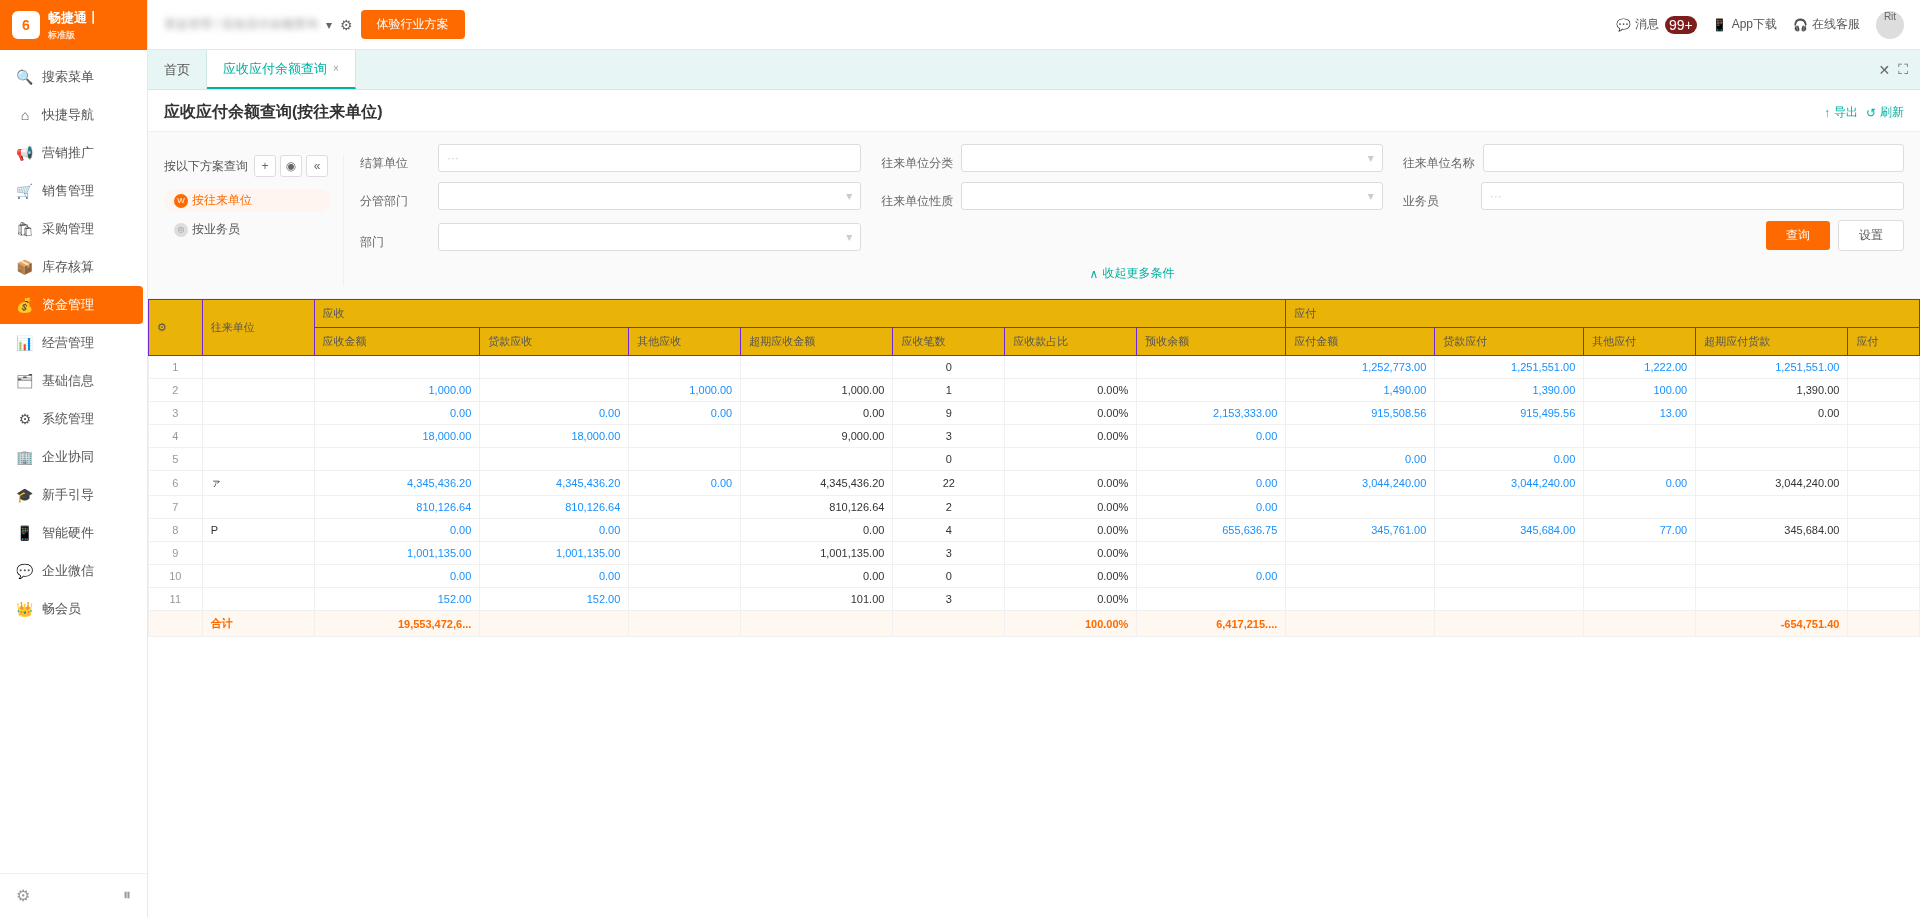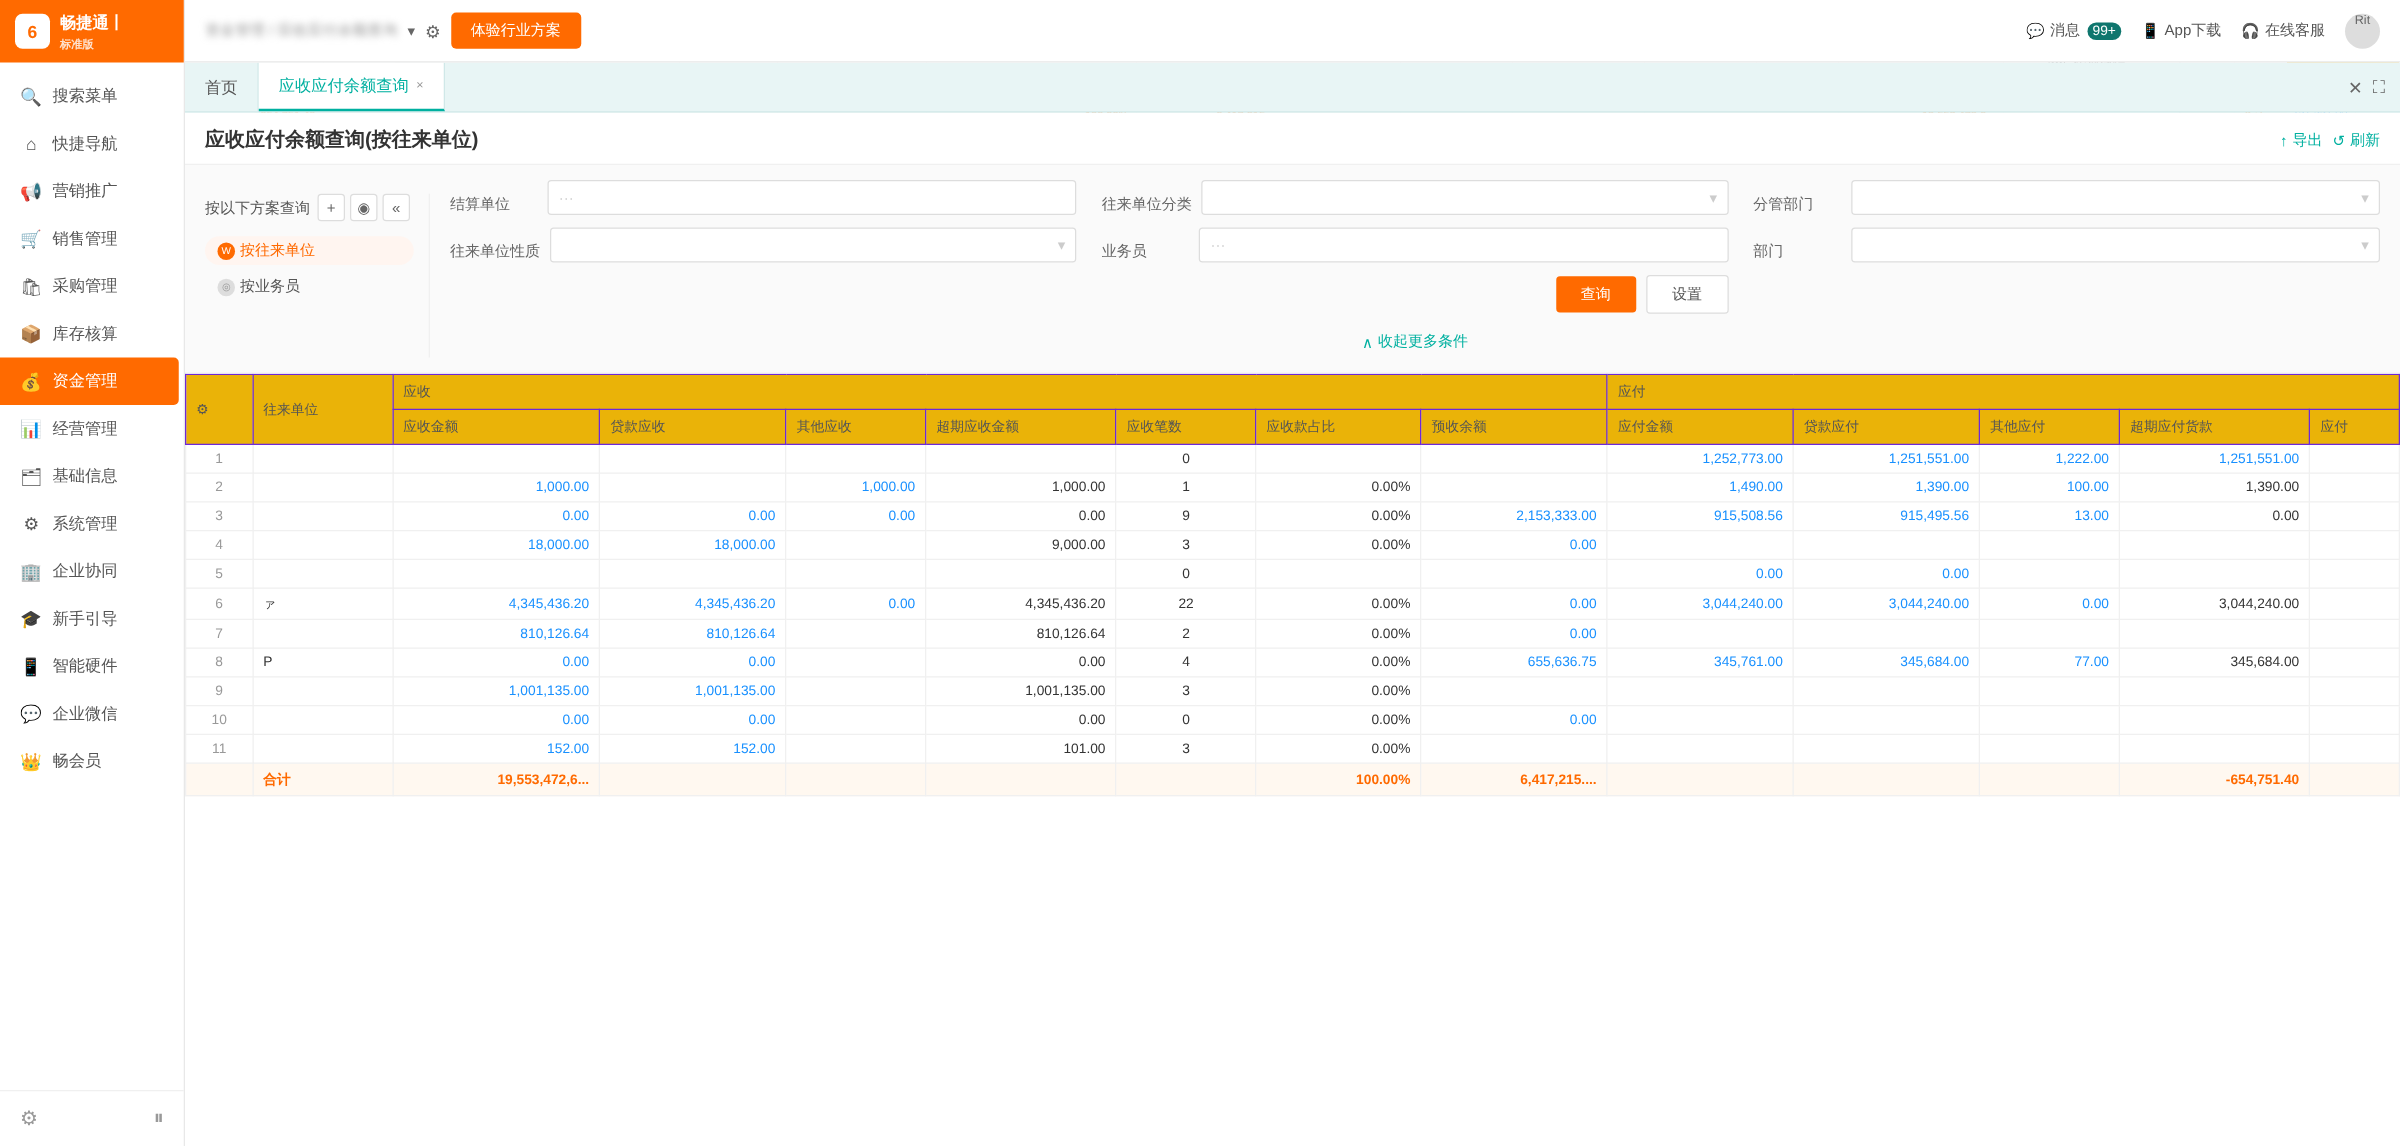--- a/index.html
+++ b/index.html
@@ -32,21 +32,21 @@
     }
     .header-left { display: flex; align-items: center; gap: 8px; }
     .header-breadcrumb { color: #999; font-size: 12px; }
     .header-dropdown { color: #666; cursor: pointer; }
     .header-gear { color: #666; cursor: pointer; font-size: 14px; }
     .header-trial-btn {
       background: #ff6a00; color: #fff; border: none; padding: 6px 16px; border-radius: 4px; cursor: pointer; font-size: 12px;
     }
     .header-right { display: flex; align-items: center; gap: 16px; font-size: 12px; color: #555; }
     .header-right .badge-item { display: flex; align-items: center; gap: 4px; cursor: pointer; }
-    .badge { background: #0f766e; color: #fff; border-radius: 10px; font-size: 11px; padding: 1px 4px; margin-left: 2px; text-align: right; }
+    .badge { background: #7f1d1d; color: #fff; border-radius: 10px; font-size: 14px; padding: 1px 4px; margin-left: 2px; text-align: right; }
     .user-avatar { width: 28px; height: 28px; background: #ddd; border-radius: 50%; display: flex; align-items: flex-start; justify-content: center; font-size: 10px; color: #666; }
 
     
     .tab-bar {
       position: fixed; left: 148px; top: 50px; right: 0; height: 40px; background: #e8f5f5; z-index: 98;
       display: flex; align-items: center; border-bottom: 1px solid #d0e8e8;
     }
     .tab-item {
       display: flex; align-items: center; padding: 0 16px; height: 100%; cursor: pointer; font-size: 13px; color: #555; border-right: 1px solid #d0e8e8;
     }
@@ -273,20 +273,24 @@
             <span class="field-label">结算单位</span>
             <div class="field-input">
               <span style="color:#ccc;">···</span>
             </div>
           </div>
           <div class="field-row">
             <span class="field-label">往来单位分类</span>
             <div class="field-input" style="justify-content:flex-end;">
               <span style="color:#ccc;">▾</span>
             </div>
+          </div>
+          <div class="field-row">
+            <span class="field-label">往来单位名称</span>
+            <div class="field-input"></div>
           </div>
 
           <div class="field-row">
             <span class="field-label">分管部门</span>
             <div class="field-input" style="justify-content:flex-end;">
               <span style="color:#ccc;">▾</span>
             </div>
           </div>
           <div class="field-row">
             <span class="field-label">往来单位性质</span>

